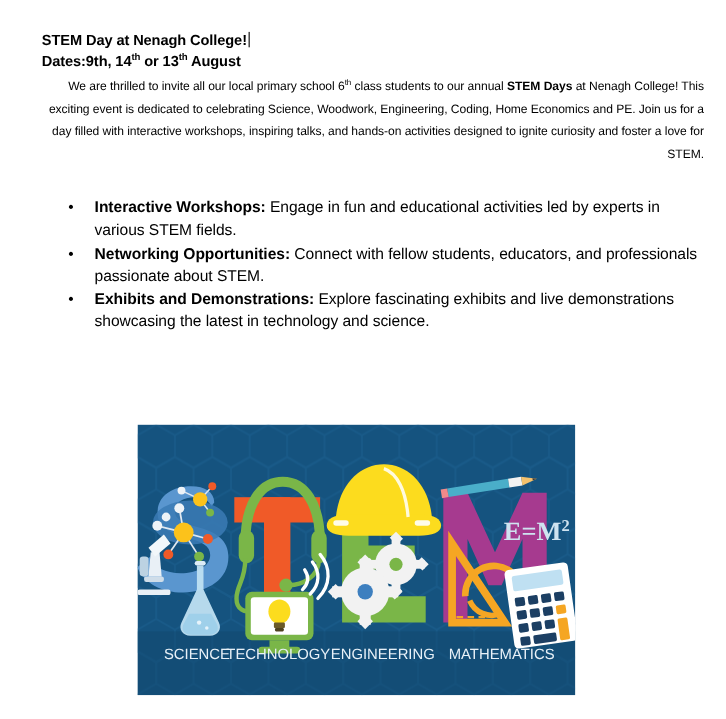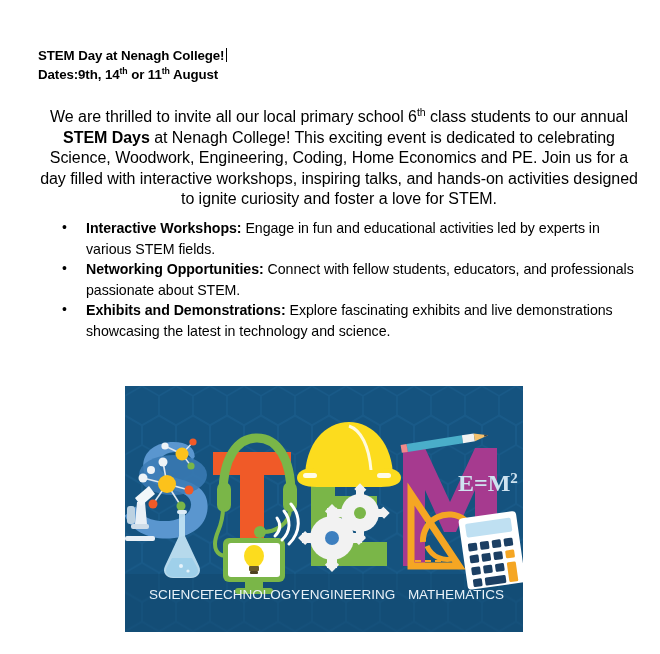--- a/index.html
+++ b/index.html
@@ -18,21 +18,21 @@
   .page {
     position: absolute;
     left: 0; top: 0;
     width: 660px;
     height: 654px;
     background: #ffffff;
   }
   .doc-body {
     position: absolute;
     left: 38px;
-    top: 46px;
+    top: 27px;
     width: 602px;
   }
   .title-block {
     font-weight: bold;
     font-size: 13.3px;
     line-height: 19px;
     letter-spacing: -0.1px;
   }
   .title-line {
     white-space: nowrap;
@@ -44,34 +44,34 @@
     background: #000;
     vertical-align: -2px;
     margin-left: 2px;
   }
   sup {
     font-size: 0.66em;
     vertical-align: super;
     line-height: 0;
   }
   .para {
-    font-size: 16px;
+    font-size: 11px;
     line-height: 20.6px;
-    margin-top: 23px;
-    text-align: center;
+    margin-top: 4px;
+    text-align: right;
     letter-spacing: -0.05px;
   }
   .para b { font-weight: bold; }
   .subhead {
     font-size: 14.2px;
     line-height: 20.6px;
     font-weight: bold;
   }
   ul.highlights {
-    margin: 8px 0 0 0;
+    margin: 28px 0 0 0;
     padding: 0;
     list-style: none;
   }
   ul.highlights li {
     position: relative;
     padding-left: 48px;
     font-size: 14.2px;
     line-height: 20.6px;
     margin-bottom: 0px;
     letter-spacing: -0.05px;
@@ -96,21 +96,21 @@
 </style>
 </head>
 <body>
 
 <div class="page">
 
   <div class="doc-body">
 
     <div class="title-block">
       <div class="title-line"><span>STEM Day at Nenagh College!</span><span class="caret"></span></div>
-      <div class="title-line"><span>Dates:9th, 14</span><sup>th</sup><span> or 11</span><sup>th</sup><span> August</span></div>
+      <div class="title-line"><span>Dates:9th, 14</span><sup>th</sup><span> or 13</span><sup>th</sup><span> August</span></div>
     </div>
 
     <div class="para"><span>We are thrilled to invite all our local primary school 6</span><sup>th</sup><span> class students to our annual </span><b>STEM Days</b><span> at Nenagh College! This exciting event is dedicated to celebrating Science, Woodwork, Engineering, Coding, Home Economics and PE. Join us for a day filled with interactive workshops, inspiring talks, and hands-on activities designed to ignite curiosity and foster a love for STEM.</span></div>
 
 
     <ul class="highlights">
       <li><b>Interactive Workshops:</b><span> Engage in fun and educational activities led by experts in various STEM fields.</span></li>
       <li><b>Networking Opportunities:</b><span> Connect with fellow students, educators, and professionals passionate about STEM.</span></li>
       <li><b>Exhibits and Demonstrations:</b><span> Explore fascinating exhibits and live demonstrations showcasing the latest in technology and science.</span></li>
     </ul>

